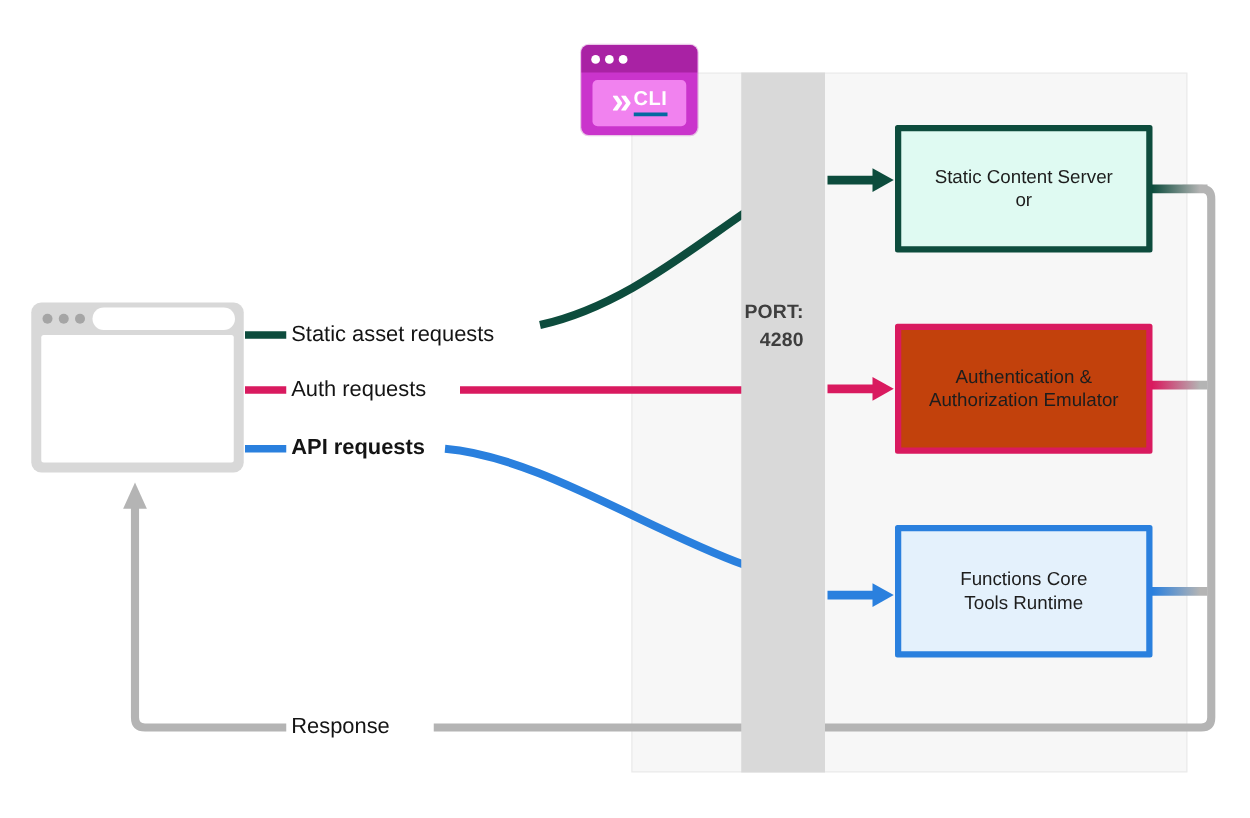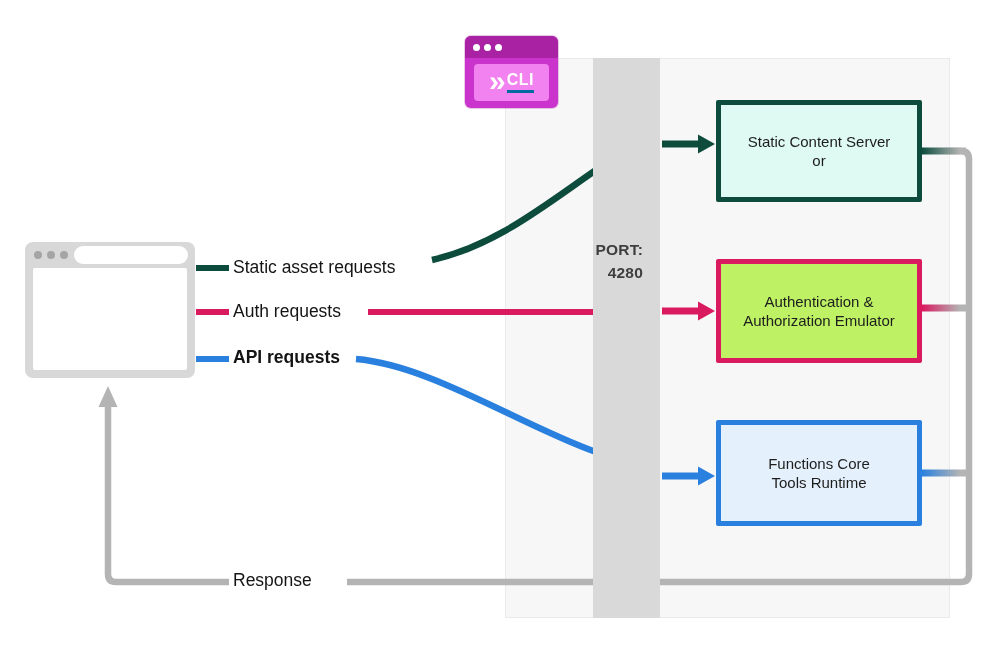--- a/index.html
+++ b/index.html
@@ -24,21 +24,21 @@
   }
 
   
   .node-box{
     position:absolute;left:716px;width:206px;box-sizing:border-box;
     display:flex;flex-direction:column;align-items:center;justify-content:center;
     text-align:center;font-size:15px;line-height:19.5px;color:#1d1d1d;
     border-radius:2px;
   }
   .box-static  {top:100px;height:102px;border:5px solid #0d4c3d;background:#dffaf2;}
-  .box-auth    {top:259px;height:104px;border:5px solid #d91a5f;background:#bef264;}
+  .box-auth    {top:259px;height:104px;border:5px solid #d91a5f;background:#c2410c;}
   .box-functions{top:420px;height:106px;border:5px solid #2a80de;background:#e4f1fc;}
 
   
   .browser{
     position:absolute;left:25px;top:242px;width:170px;height:136px;
     background:#d8d8d8;border-radius:8px;
   }
   .browser .dot{position:absolute;top:9px;width:8px;height:8px;border-radius:50%;background:#a5a5a5;}
   .browser .dot.d1{left:9px}.browser .dot.d2{left:22px}.browser .dot.d3{left:35px}
   .browser .addr{position:absolute;left:49px;right:7px;top:4px;height:18px;background:#ffffff;border-radius:9px;}

